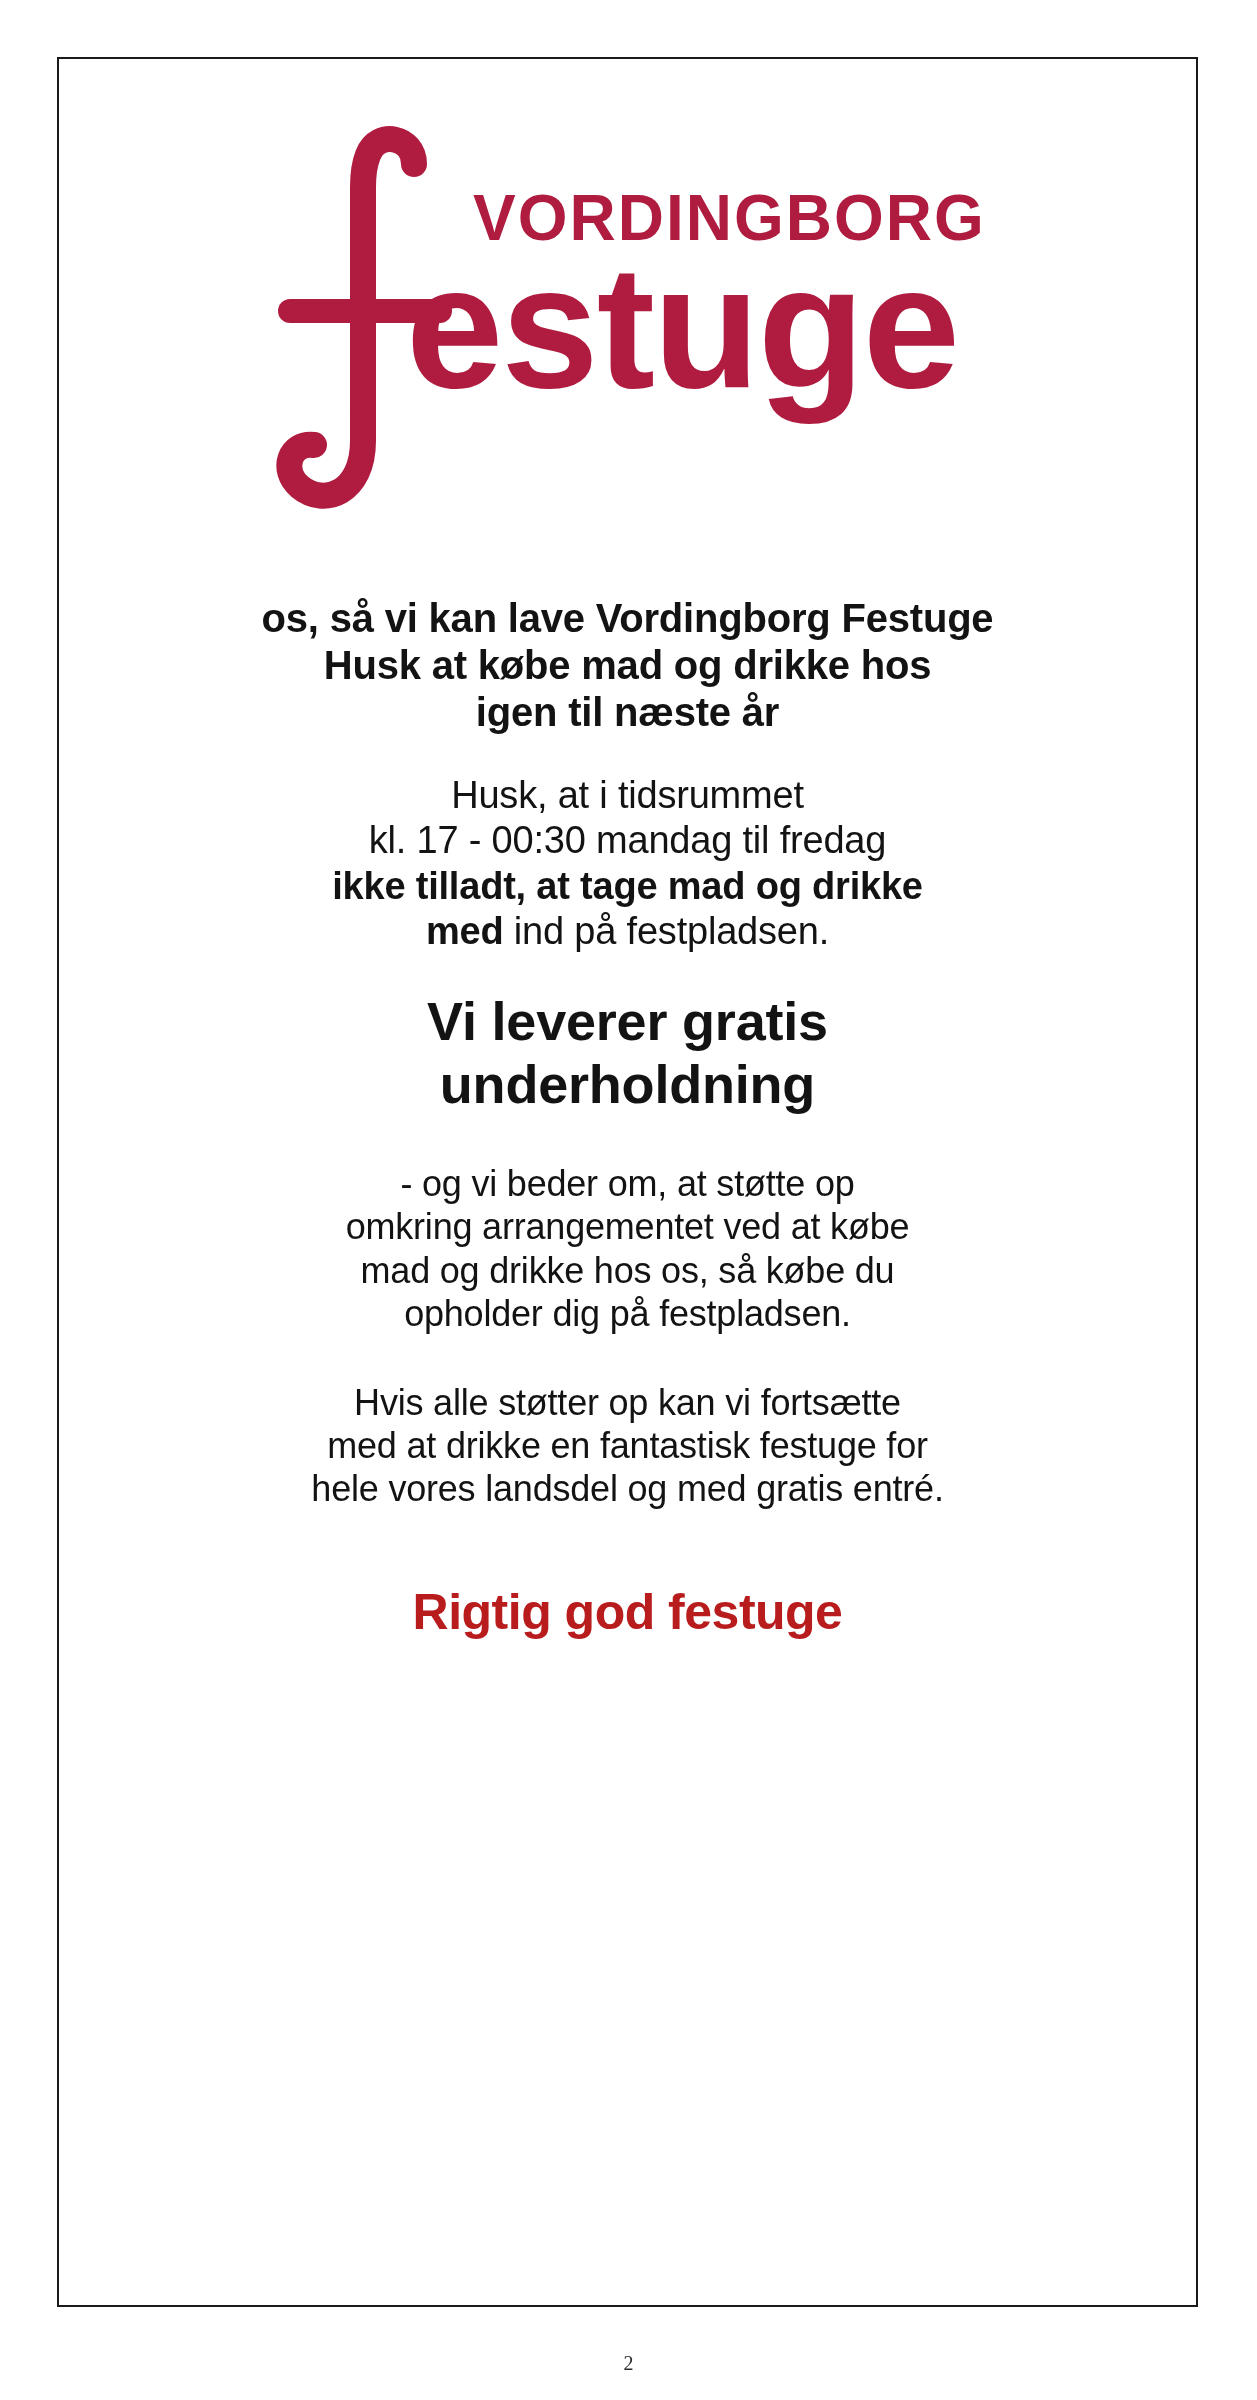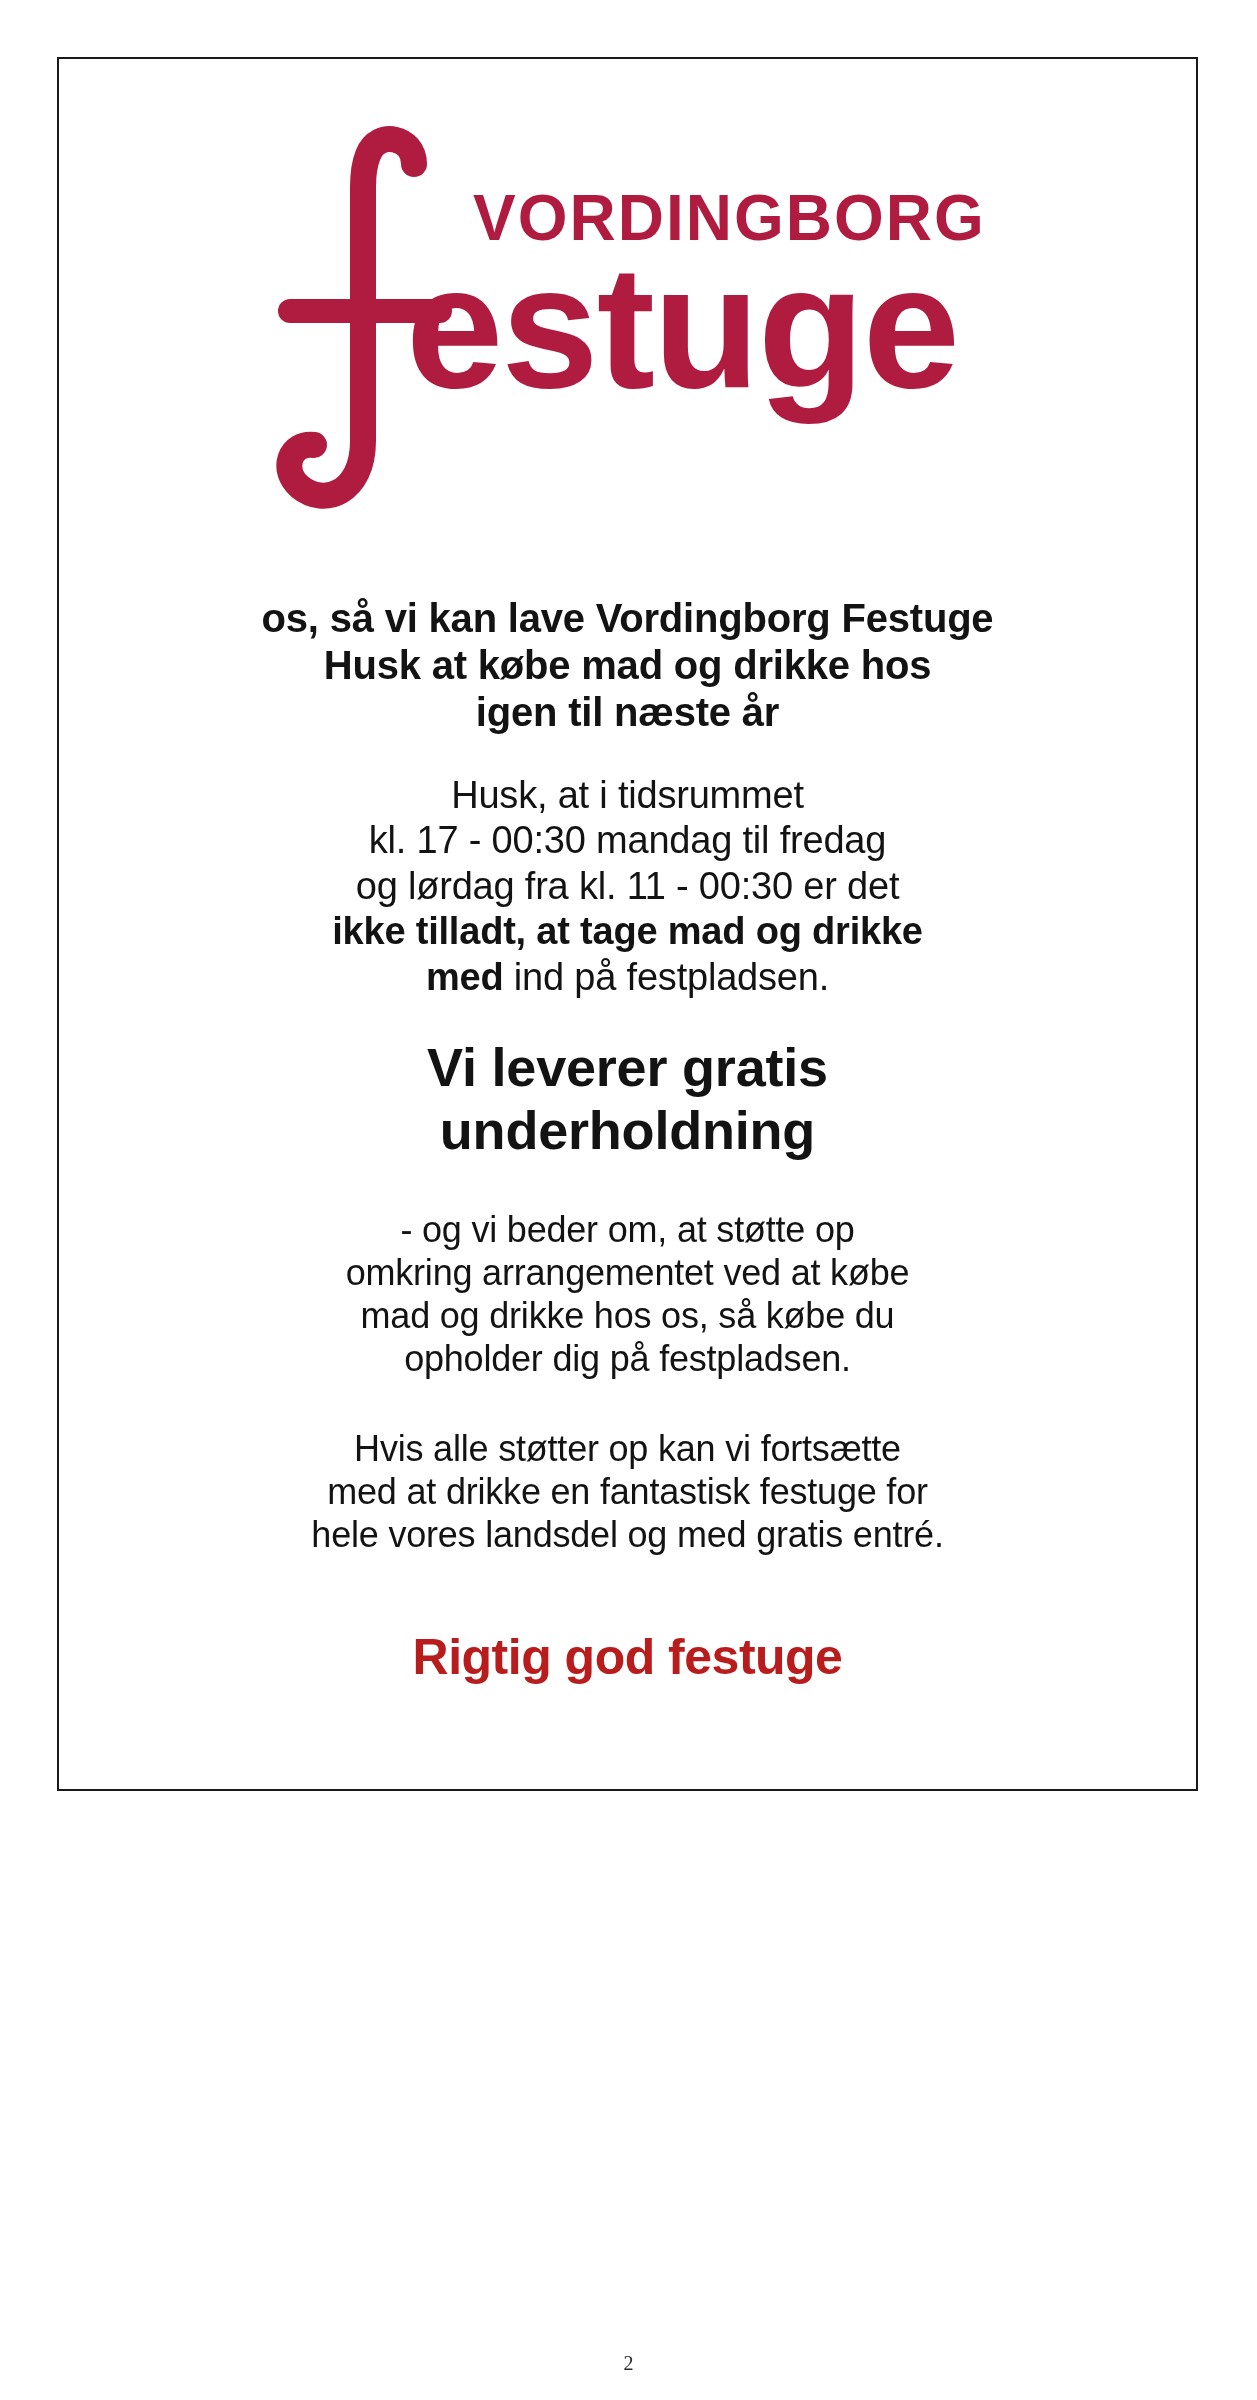--- a/index.html
+++ b/index.html
@@ -21,21 +21,21 @@
     background: #ffffff;
     box-sizing: border-box;
   }
 
   
   .frame {
     position: absolute;
     left: 57px;
     top: 57px;
     width: 1141px;
-    height: 1734px;
+    height: 2250px;
     border: 2px solid #1a1a1a;
     box-sizing: border-box;
     background: #ffffff;
   }
 
   .frame-inner {
     position: absolute;
     left: 0;
     top: 0;
     right: 0;
@@ -165,21 +165,20 @@
 
         <div class="block heading-1">
           <span class="ln">os, så vi kan lave Vordingborg Festuge</span>
           <span class="ln">Husk at købe mad og drikke hos</span>
           <span class="ln">igen til næste år</span>
         </div>
 
         <div class="block body-1">
           <span class="ln">Husk, at i tidsrummet</span>
           <span class="ln">kl. 17 - 00:30 mandag til fredag</span>
-          <span class="ln">og lørdag fra kl. 11 - 00:30 er det</span>
           <span class="ln"><b>ikke tilladt, at tage mad og drikke</b></span>
           <span class="ln"><b>med</b><span> ind på festpladsen.</span></span>
         </div>
 
         <div class="block heading-2">
           <span class="ln">Vi leverer gratis</span>
           <span class="ln">underholdning</span>
         </div>
 
         <div class="block body-2">

